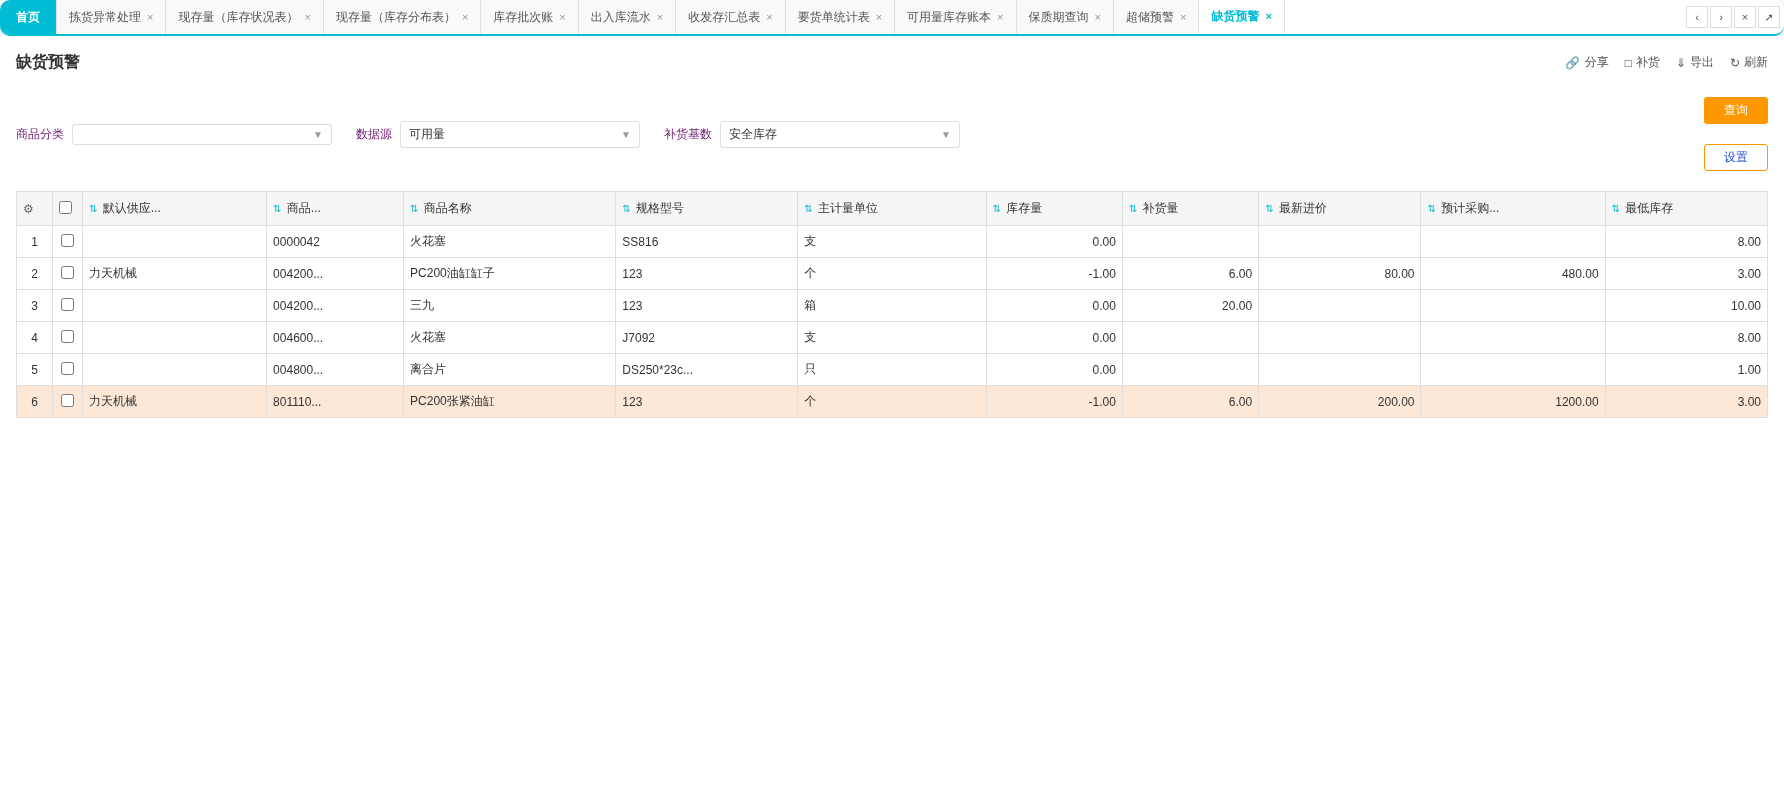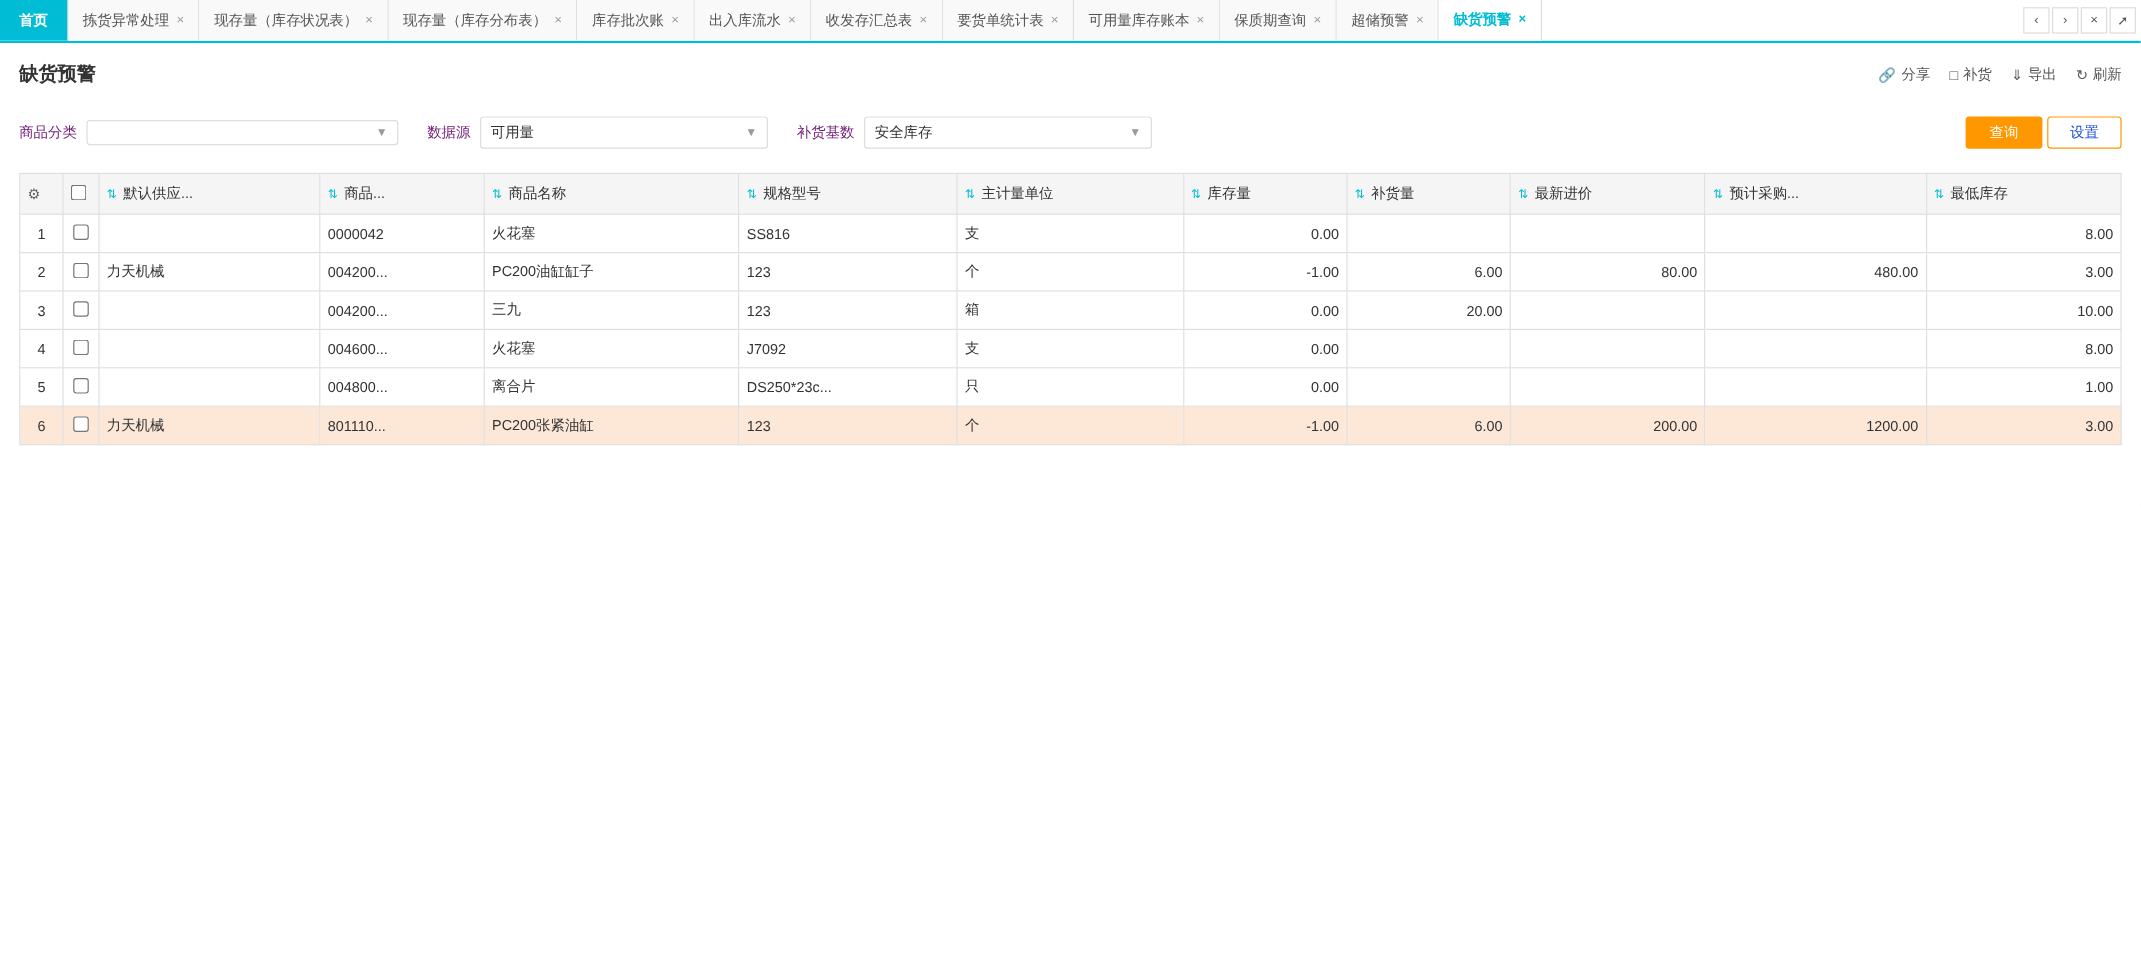--- a/index.html
+++ b/index.html
@@ -6,20 +6,21 @@
     body { font-family: 'Microsoft YaHei', Arial, sans-serif; font-size: 12px; background: #f5f5f5; color: #333; }
 
     
     .tab-bar {
       display: flex;
       align-items: center;
       background: #fff;
       border-bottom: 2px solid #00bcd4;
       height: 36px;
       overflow: hidden;
+      border-radius: 10px;
     }
     .tab-item {
       display: flex;
       align-items: center;
       padding: 12px 12px;
       height: 100%;
       cursor: pointer;
       white-space: nowrap;
       font-size: 12px;
       color: #555;
@@ -131,22 +132,22 @@
       justify-content: space-between;
     }
     .filter-select .arrow {
       color: #999;
       font-size: 10px;
       margin-left: 8px;
     }
     .filter-buttons {
       margin-left: auto;
       display: flex;
-      flex-direction: row;
-      gap: 4px;
+      flex-direction: column;
+      gap: 20px;
     }
     .btn-query {
       background: #ff9800;
       color: #fff;
       border: none;
       border-radius: 3px;
       padding: 5px 20px;
       cursor: pointer;
       font-size: 12px;
     }

